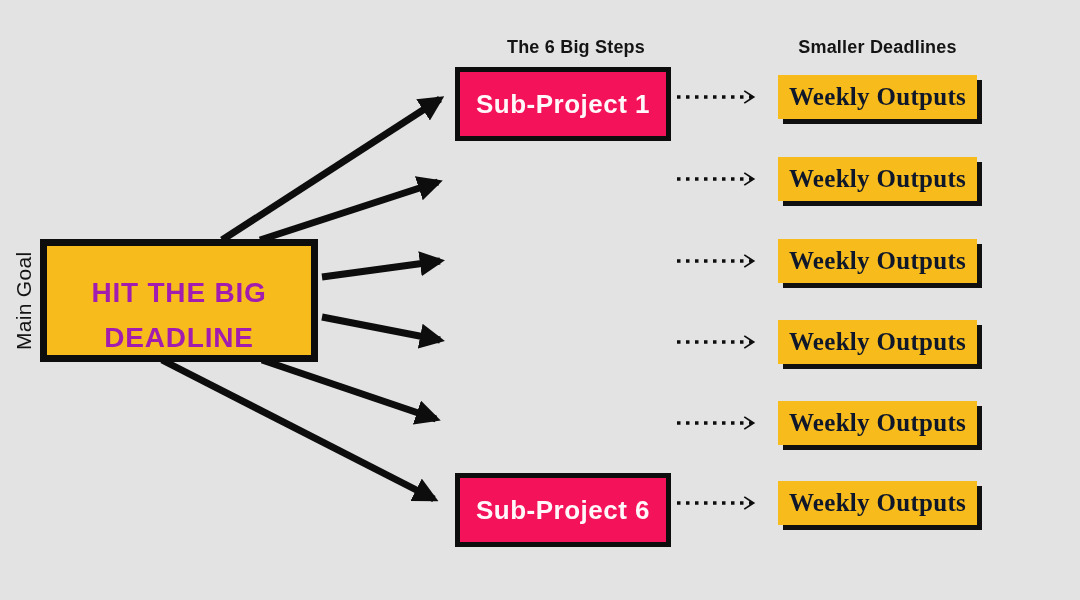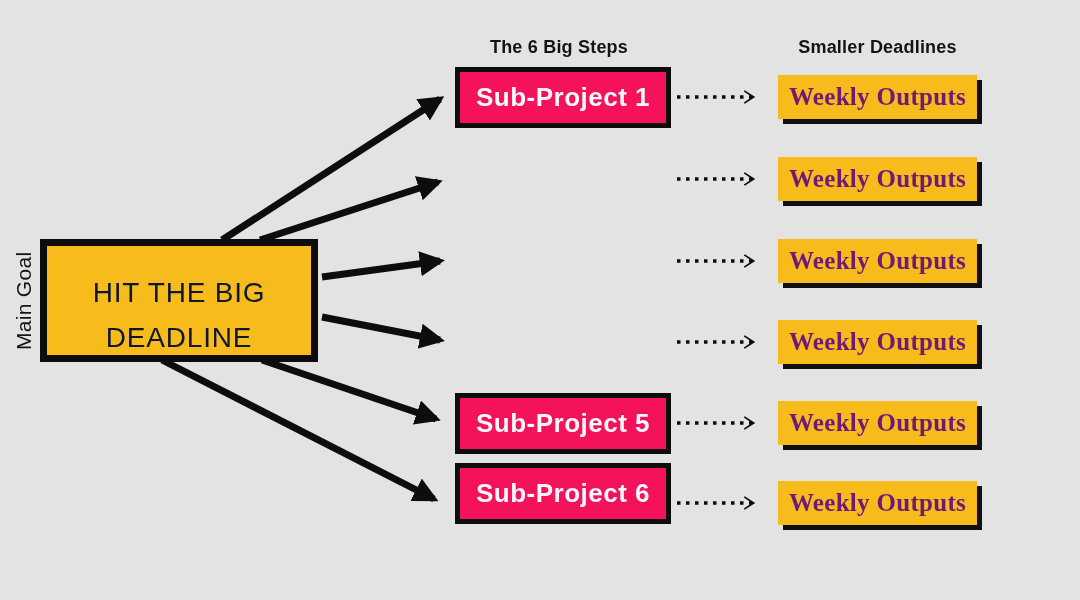--- a/index.html
+++ b/index.html
@@ -41,43 +41,43 @@
     box-sizing: border-box;
     background: #f7bb1c;
     border: 7px solid #0d0d0d;
     display: flex;
     align-items: center;
     justify-content: center;
     text-align: center;
   }
   .main-goal-box .title {
     font-size: 28px;
-    font-weight: 400;
+    font-weight: 700;
     line-height: 45px;
     letter-spacing: 0.8px;
-    color: #0f172a;
+    color: #a21caf;
     padding: 0 24px;
     margin-top: 28px;
   }
   .col-header {
     position: absolute;
     top: 37px;
     font-size: 18px;
     font-weight: 700;
     color: #141414;
     text-align: center;
     letter-spacing: 0.2px;
   }
-  .steps-header  { left: 451px; width: 216px; }
+  .steps-header  { left: 468px; width: 216px; }
   .outputs-header { left: 778px; width: 199px; text-align: center; }
   .step-box {
     position: absolute;
     left: 455px;
     width: 216px;
-    height: 61px;
+    height: 74px;
     box-sizing: border-box;
     background: #f4125a;
     border: 5px solid #0d0d0d;
     display: flex;
     align-items: center;
     justify-content: center;
   }
   .step-box .step-label {
     color: #fff7f9;
     font-size: 26px;
@@ -94,21 +94,21 @@
     background: #f7bb1c;
     box-shadow: 5px 5px 0 #101010;
     display: flex;
     align-items: center;
     justify-content: center;
   }
   .output-box .output-label {
     font-family: "Liberation Serif", "DejaVu Serif", serif;
     font-size: 25px;
     font-weight: 600;
-    color: #701a75;
+    color: #0f172a;
     letter-spacing: 0.3px;
     white-space: nowrap;
   }
 </style>
 </head>
 <body>
 
 <div class="canvas">
 
   <svg class="arrow-layer" viewBox="0 0 1080 600" xmlns="http://www.w3.org/2000/svg">
@@ -141,24 +141,21 @@
   <div class="main-goal-box">
     <div class="title">HIT THE BIG DEADLINE</div>
   </div>
 
   <div class="col-header steps-header">The 6 Big Steps</div>
   <div class="col-header outputs-header">Smaller Deadlines</div>
 
   <div class="step-box" style="top:67px">
     <span class="step-label">Sub-Project 1</span>
   </div>
-  <div class="step-box" style="top:393px">
-    <span class="step-label">Sub-Project 5</span>
-  </div>
-  <div class="step-box" style="top:463px">
+  <div class="step-box" style="top:473px">
     <span class="step-label">Sub-Project 6</span>
   </div>
 
   <div class="output-box" style="top:75px">
     <span class="output-label">Weekly Outputs</span>
   </div>
   <div class="output-box" style="top:157px">
     <span class="output-label">Weekly Outputs</span>
   </div>
   <div class="output-box" style="top:239px">

